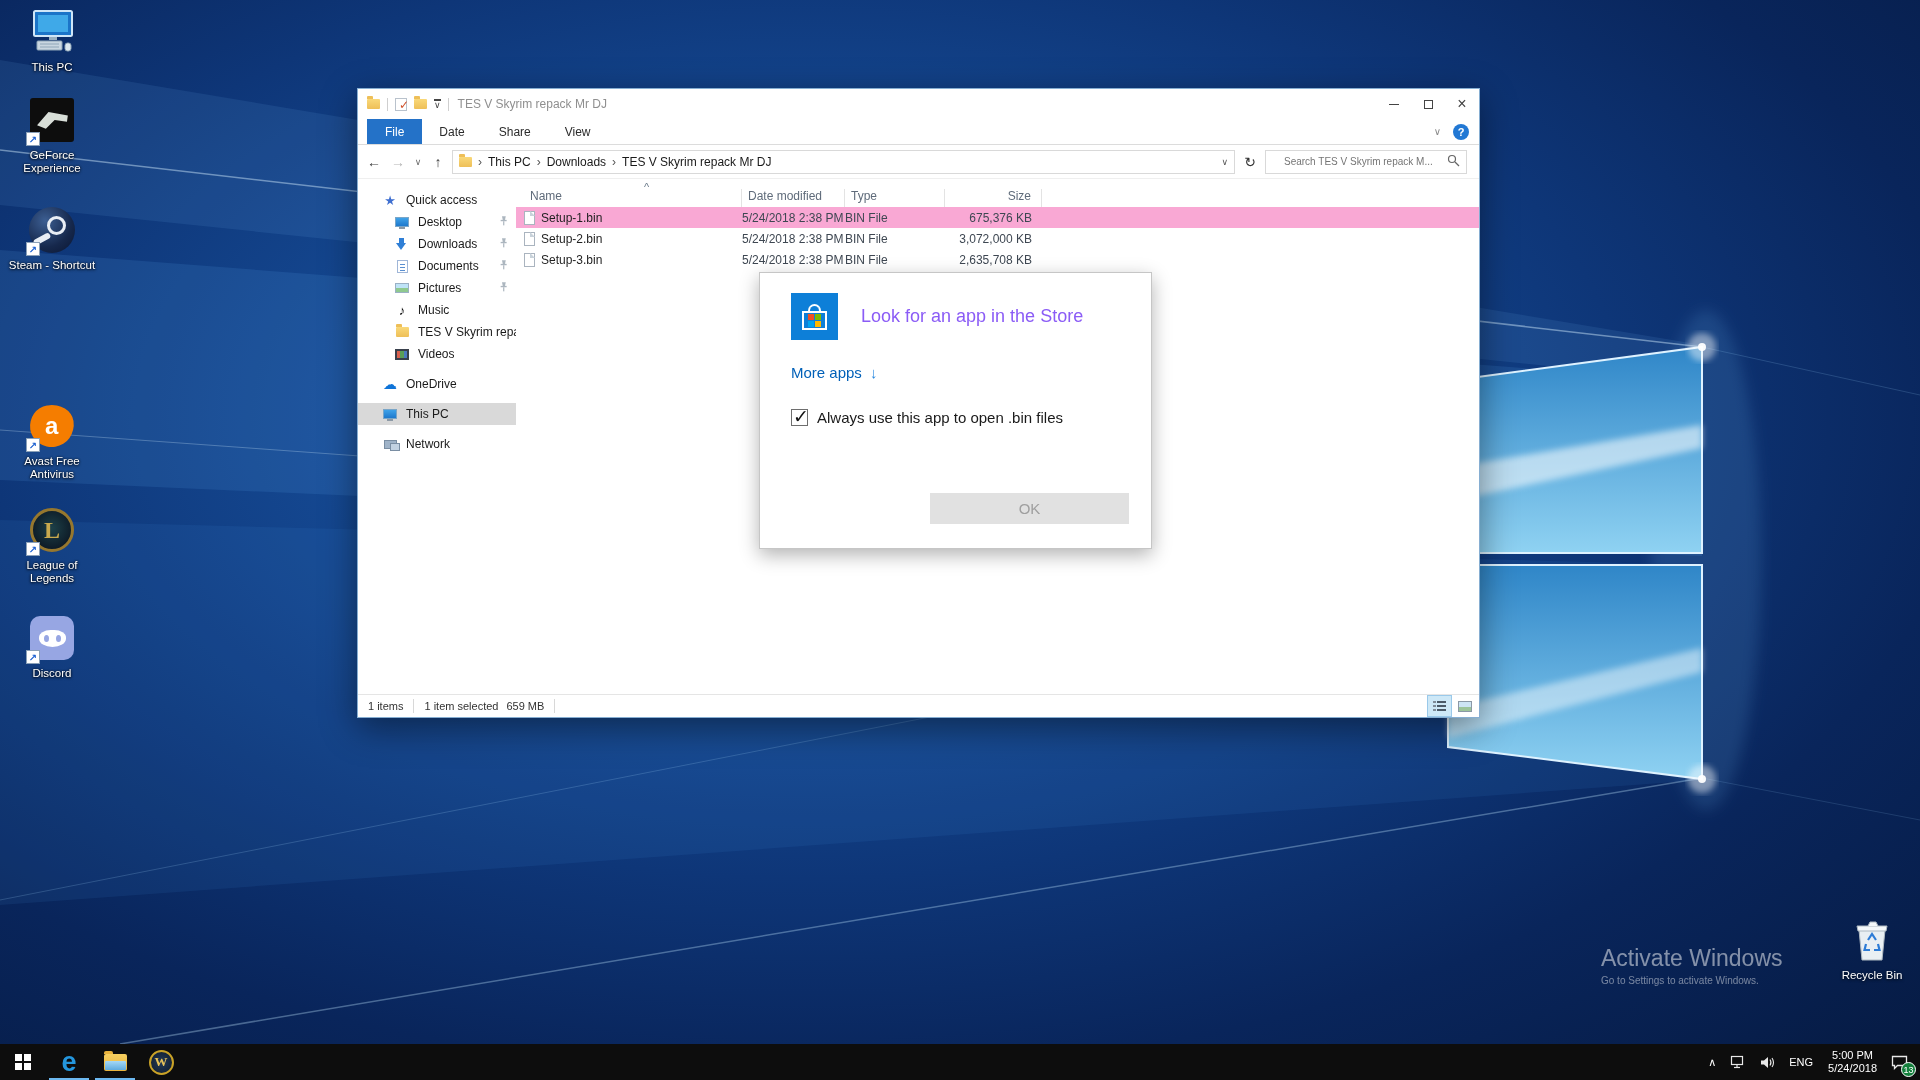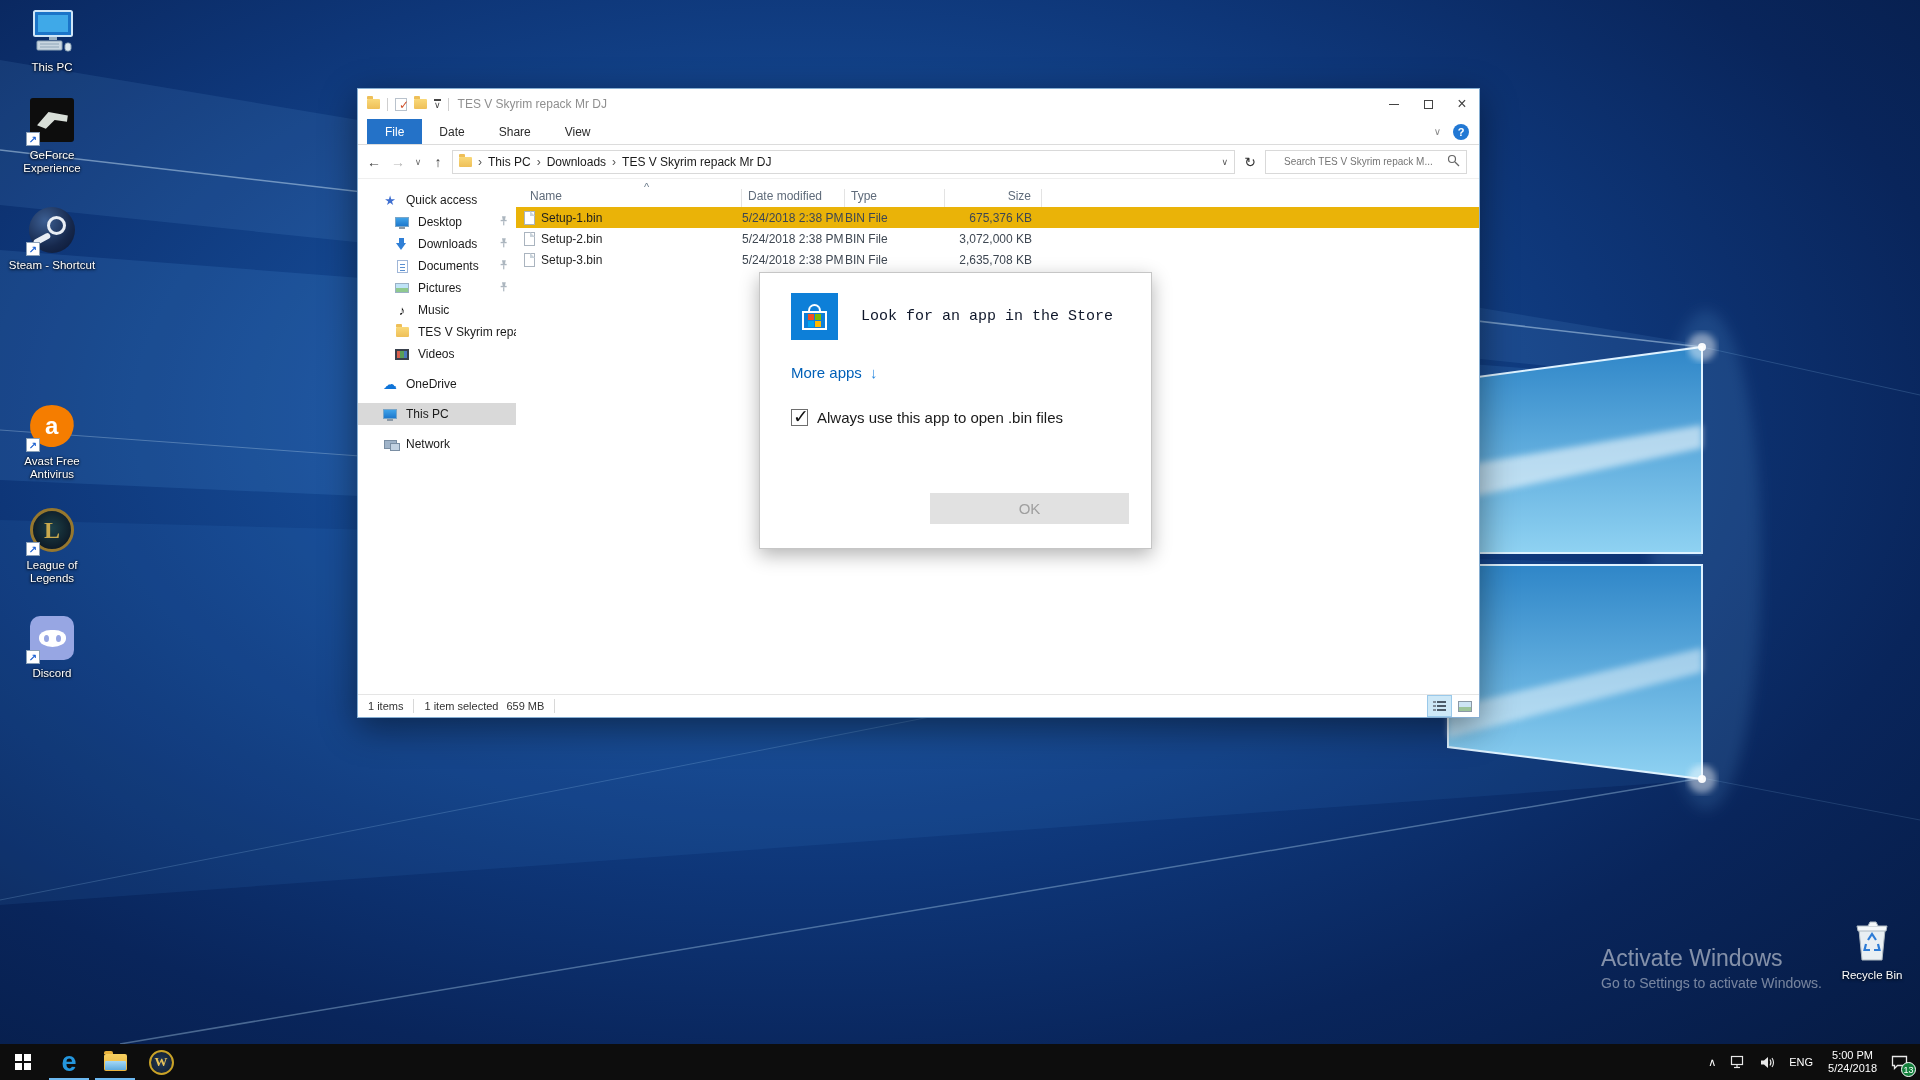--- a/index.html
+++ b/index.html
@@ -46,21 +46,21 @@
   .disc-face::before { left:5px; } .disc-face::after { right:5px; }
 
   
   .rbin { position:absolute; left:1834px; top:920px; width:76px; display:flex;
     flex-direction:column; align-items:center; gap:3px; z-index:2; }
   .rlabel { font-size:11.5px; color:#fff; text-shadow:0 1px 3px rgba(0,0,0,.9); }
 
   
   .wm { position:absolute; left:1601px; top:945px; z-index:1; }
   .wm-1 { font-size:23px; color:rgba(255,255,255,.50); font-weight:300; }
-  .wm-2 { font-size:14px; color:rgba(255,255,255,.45); margin-top:3px; }
+  .wm-2 { font-size:10px; color:rgba(255,255,255,.45); margin-top:3px; }
 
   
   .window { position:absolute; left:357px; top:88px; width:1123px; height:630px; background:#fff;
     border:1px solid #86aed2; box-shadow:0 10px 34px rgba(0,0,0,.45); z-index:3;
     display:flex; flex-direction:column; font-size:12px; color:#1a1a1a; }
   .titlebar { height:30px; display:flex; align-items:center; padding-left:9px; }
   .qat { display:flex; align-items:center; gap:7px; }
   .qat-sep { width:1px; height:13px; background:#cfcfcf; }
   .fldr { width:15px; height:11px; background:linear-gradient(#f9d879,#eebf58); border-radius:1px; position:relative; }
   .fldr::before { content:""; position:absolute; top:-3px; left:0; width:6px; height:3px;
@@ -128,21 +128,21 @@
   .net-ic::after { content:""; position:absolute; right:-4px; bottom:-3px; width:8px; height:6px;
     background:#c2d2e2; border:1px solid #7a8ea3; }
 
   .listarea { flex:1; position:relative; padding-top:2px; }
   .lheader { display:flex; height:26px; align-items:flex-end; padding-left:8px; color:#5f6b7a; position:relative; }
   .hcell { border-right:1px solid #e3e3e3; padding:0 0 4px 6px; }
   .sortcaret { position:absolute; top:0px; left:128px; color:#6a7a8a; font-size:11px; }
   .col-name { width:218px; } .col-date { width:103px; } .col-type { width:100px; }
   .col-size { width:97px; text-align:right; padding-right:10px; }
   .frow { display:flex; height:21px; align-items:center; padding-left:8px; color:#3e4752; }
-  .frow.sel { background:#eab308; }
+  .frow.sel { background:#f9a8d4; }
   .frow .col-name { display:flex; align-items:center; gap:6px; color:#1f1f1f; }
   .page { width:11px; height:14px; background:#fff; border:1px solid #aab4bf; position:relative; flex:none; }
   .page::before { content:""; position:absolute; top:-1px; right:-1px; border-style:solid;
     border-width:0 5px 5px 0; border-color:#c8d2da transparent; }
 
   .statusbar { height:23px; border-top:1px solid #e5e5e5; display:flex; align-items:center;
     padding:0 2px 0 10px; font-size:11px; color:#333; }
   .st-sep { width:1px; height:14px; background:#d8d8d8; margin:0 10px; }
   .st-right { margin-left:auto; display:flex; height:100%; }
   .viewbtn { width:25px; height:100%; display:flex; align-items:center; justify-content:center; }
@@ -158,21 +158,21 @@
   .dlg-title { margin-top:22px; font-size:21px; color:#1b1b1b; }
   .store-row { margin-top:20px; display:flex; align-items:center; gap:23px; }
   .store-ic { width:47px; height:47px; background:#0d7fd8; display:flex; flex-direction:column;
     align-items:center; justify-content:center; flex:none; }
   .bag-handle { width:13px; height:8px; border:2px solid #fff; border-bottom:none;
     border-radius:7px 7px 0 0; }
   .bag-body { width:25px; height:19px; border:2px solid #fff; margin-top:-1px; display:grid;
     grid-template-columns:6px 6px; grid-template-rows:6px 6px; gap:1px; align-content:center; justify-content:center; }
   .bag-body i:nth-child(1){background:#f25022;} .bag-body i:nth-child(2){background:#7fba00;}
   .bag-body i:nth-child(3){background:#00a4ef;} .bag-body i:nth-child(4){background:#ffb900;}
-  .store-label { font-size:15px; color:#0f172a;font-family:Liberation Mono, monospace; }
+  .store-label { font-size:18px; color:#8b5cf6; }
   .moreapps { margin-top:24px; display:flex; align-items:center; gap:8px; font-size:15px; color:#0060b8; }
   .moreapps .arr { color:#2e8be0; font-size:15px; }
   .chkrow { margin-top:28px; display:flex; align-items:center; gap:9px; }
   .chk { width:17px; height:17px; border:1px solid #6e6e6e; background:#fff; position:relative; flex:none; }
   .chk span { position:absolute; left:1px; top:-5px; font-size:19px; font-weight:bold; color:#111; }
   .chklabel { font-size:15px; color:#1a1a1a; }
   .okbtn { position:absolute; right:22px; bottom:24px; width:199px; height:31px; background:#e1e1e1;
     display:flex; align-items:center; justify-content:center; font-size:15px; color:#9f9f9f; }
 
   

